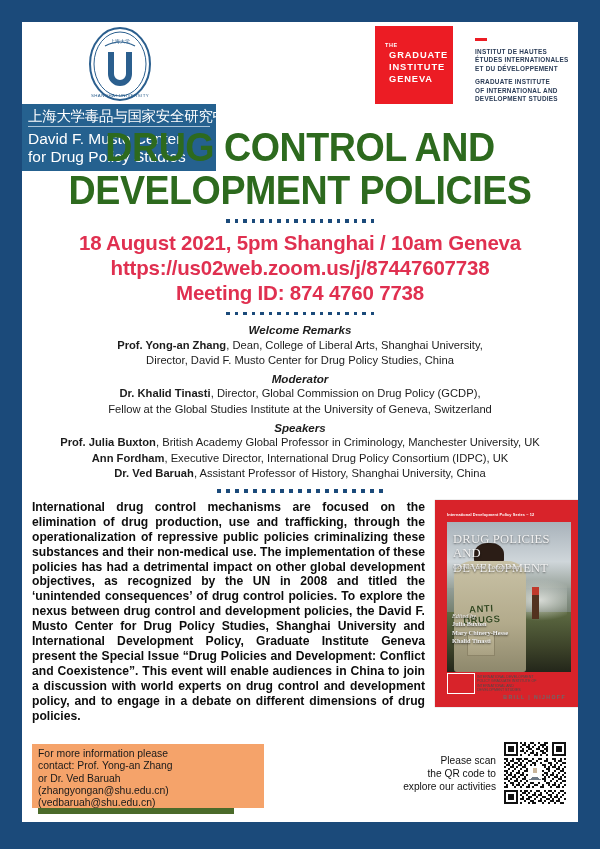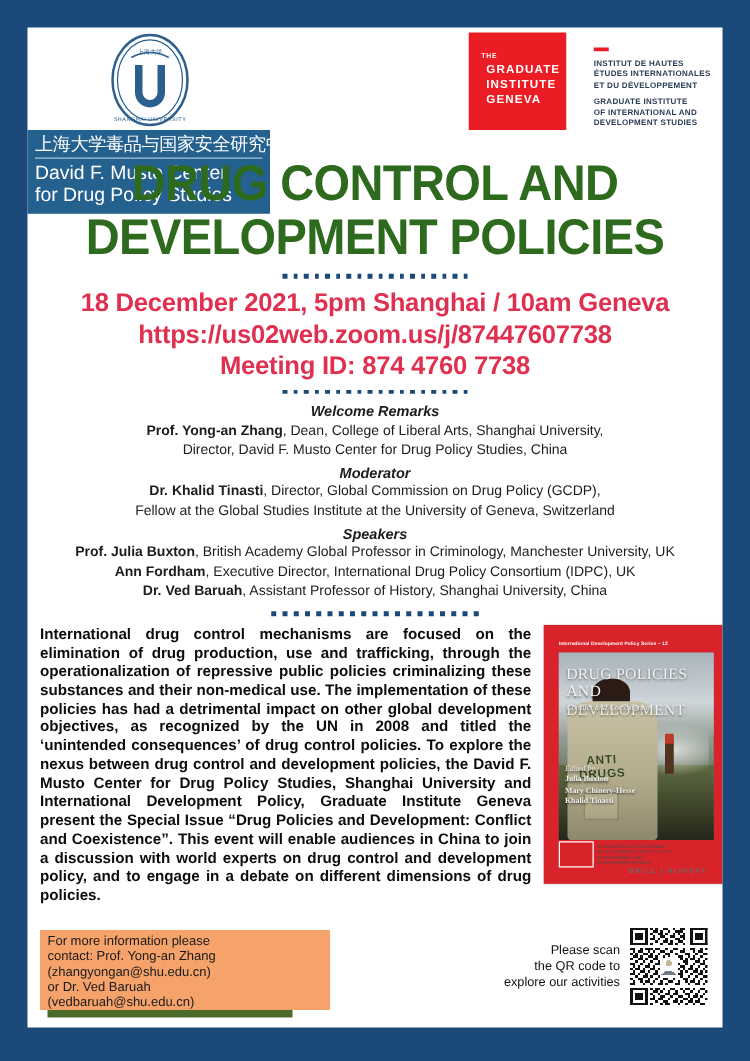--- a/index.html
+++ b/index.html
@@ -453,21 +453,21 @@
         <i></i>
         <i></i>
         <i></i>
         <i></i>
         <i></i>
         <i></i>
         <i></i>
     </div>
 
     <div class="datebox">
-      <div class="line">18 December 2021, 5pm Shanghai / 10am Geneva</div>
+      <div class="line">18 August 2021, 5pm Shanghai / 10am Geneva</div>
       <div class="line">https://us02web.zoom.us/j/87447607738</div>
       <div class="line">Meeting ID: 874 4760 7738</div>
     </div>
 
     <div class="dot-sep">
       <i></i>
         <i></i>
         <i></i>
         <i></i>
         <i></i>
@@ -572,22 +572,22 @@
           <div class="book-brill">BRILL  |  NIJHOFF</div>
         </div>
       </div>
     </div>
 
     <div class="footer-row">
       <div class="contact-shadow"></div>
       <div class="contact-box">
         <div>For more information please</div>
         <div>contact: Prof. Yong-an Zhang</div>
+        <div>or Dr. Ved Baruah</div>
         <div>(zhangyongan@shu.edu.cn)</div>
-        <div>or Dr. Ved Baruah</div>
         <div>(vedbaruah@shu.edu.cn)</div>
       </div>
 
       <div class="qr-area">
         <div class="qr-caption">
           <div>Please scan</div>
           <div>the QR code to</div>
           <div>explore our activities</div>
         </div>
         <div class="qr-code">

